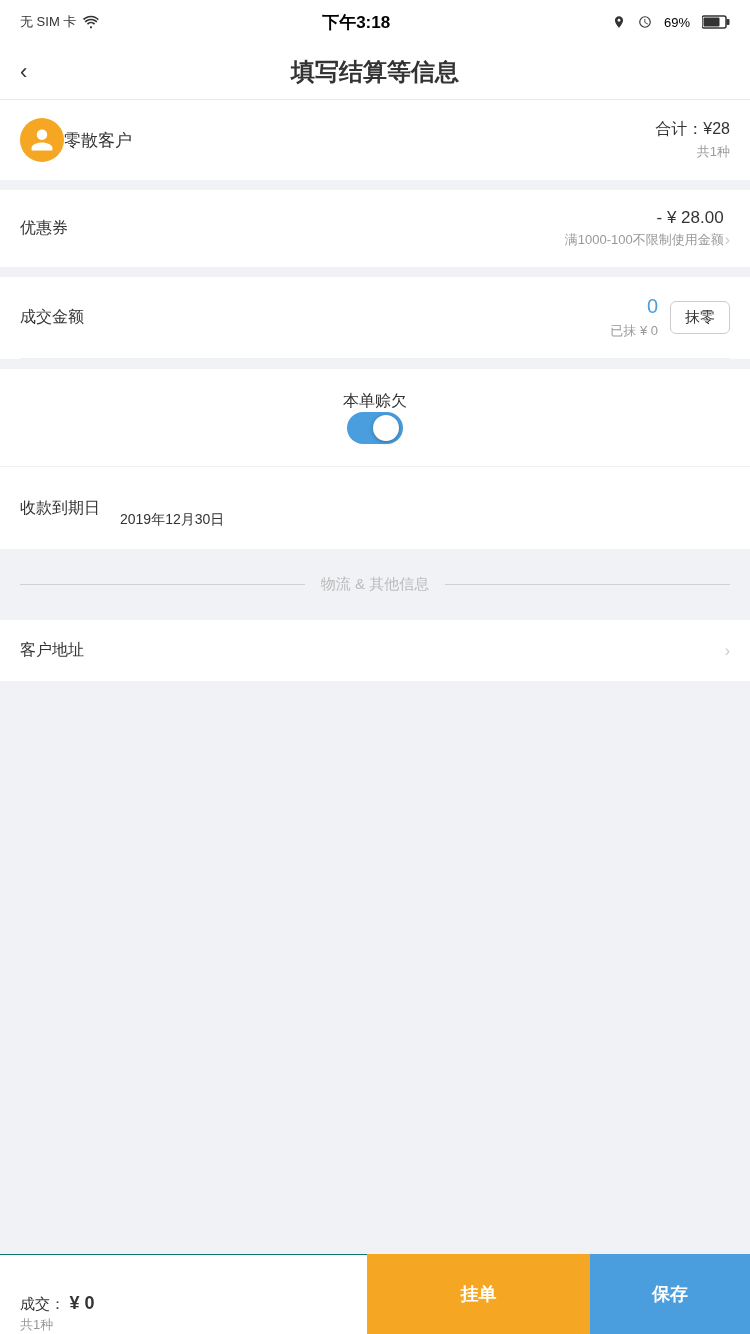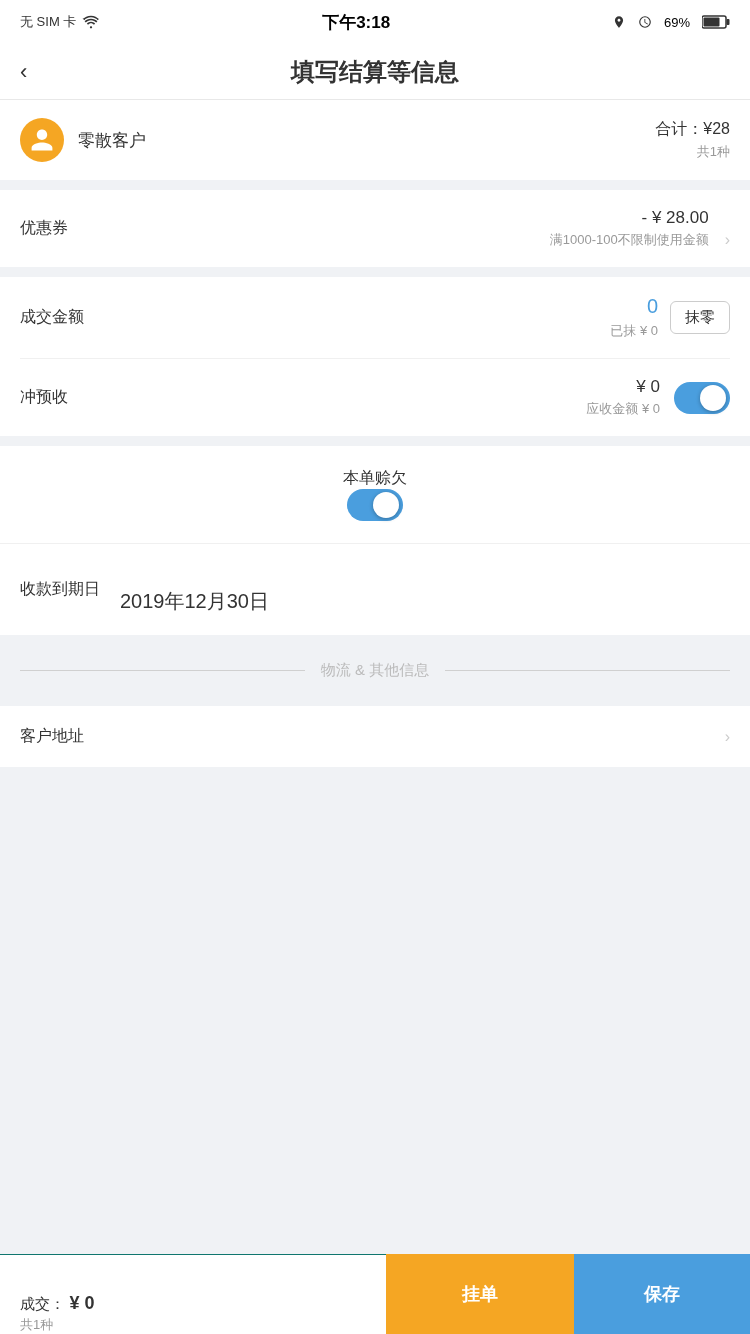--- a/index.html
+++ b/index.html
@@ -64,21 +64,21 @@
 
     
     .customer-row {
       display: flex;
       align-items: center;
       justify-content: space-between;
       padding: 18px 20px;
       background: #fff;
       margin-bottom: 10px;
     }
-    .customer-left { display: flex; align-items: center; gap: 14px; }
+    .customer-left { display: flex; align-items: center; }
     .avatar {
       width: 44px;
       height: 44px;
       border-radius: 50%;
       background: #f5a623;
       display: flex;
       align-items: center;
       justify-content: center;
     }
     .avatar svg { width: 26px; height: 26px; fill: #fff; }
@@ -97,21 +97,21 @@
     
     .coupon-row {
       display: flex;
       align-items: center;
       justify-content: space-between;
       padding: 18px 20px;
       background: #fff;
       margin-bottom: 10px;
     }
     .coupon-label { font-size: 16px; color: #333; }
-    .coupon-right { display: flex; align-items: flex-end; gap: 16px; text-align: right; }
+    .coupon-right { display: flex; align-items: flex-end; gap: 1px; text-align: right; }
     .coupon-discount { font-size: 17px; color: #333; font-weight: 500; display: block; }
     .coupon-desc { font-size: 13px; color: #999; display: block; margin-top: 3px; }
     .chevron-right { color: #ccc; font-size: 16px; }
 
     
     .field-row {
       display: flex;
       align-items: center;
       justify-content: space-between;
       padding: 18px 20px;
@@ -182,21 +182,21 @@
     
     .due-date-row {
       display: flex;
       align-items: center;
       padding: 20px 20px;
       background: #fff;
       gap: 20px;
       border-top: 1px solid #f0f0f0;
     }
     .due-date-label { font-size: 16px; color: #333; }
-    .due-date-value { font-size: 20px; color: #333; margin-top: 24px; }
+    .due-date-value { font-size: 14px; color: #333; margin-top: 24px; }
 
     
     .logistics-section {
       background: #f0f2f5;
       display: flex;
       align-items: center;
       justify-content: center;
       padding: 16px 20px;
       margin-top: 10px;
     }
@@ -233,33 +233,33 @@
       border-top: 1px solid #0f766e;
     }
     .bottom-left {
       flex: 1;
       padding: 0 20px;
     }
     .bottom-deal-label { font-size: 15px; color: #333; }
     .bottom-deal-amount { font-size: 18px; color: #333; font-weight: 600; }
     .bottom-deal-count { font-size: 13px; color: #999; margin-top: 2px; }
     .btn-hang {
-      width: 188px;
+      width: 223px;
       height: 80px;
       background: #f5a623;
       display: flex;
       align-items: center;
       justify-content: center;
       font-size: 18px;
       color: #fff;
       font-weight: 600;
       cursor: pointer;
     }
     .btn-save {
-      width: 176px;
+      width: 160px;
       height: 80px;
       background: #4a9ede;
       display: flex;
       align-items: center;
       justify-content: center;
       font-size: 18px;
       color: #fff;
       font-weight: 600;
       cursor: pointer;
     }
@@ -336,32 +336,20 @@
       <div class="field-right">
         <div class="field-col">
           <span class="field-value">0</span>
           <span class="field-sub">已抹  ¥ 0</span>
         </div>
         <button class="round-zero-btn">抹零</button>
       </div>
     </div>
     <div class="divider"></div>
 
-    <div class="prepay-row">
-      <span class="prepay-label">冲预收</span>
-      <div class="prepay-right">
-        <div class="prepay-amounts">
-          <div class="prepay-main">¥ 0</div>
-          <div class="prepay-sub">应收金额 ¥ 0</div>
-        </div>
-        <div class="toggle">
-          <div class="toggle-knob"></div>
-        </div>
-      </div>
-    </div>
   </div>
 
   <div class="card">
     <div class="credit-row">
       <span class="credit-label">本单赊欠</span>
       <div class="toggle">
         <div class="toggle-knob"></div>
       </div>
     </div>
     <div class="due-date-row">

